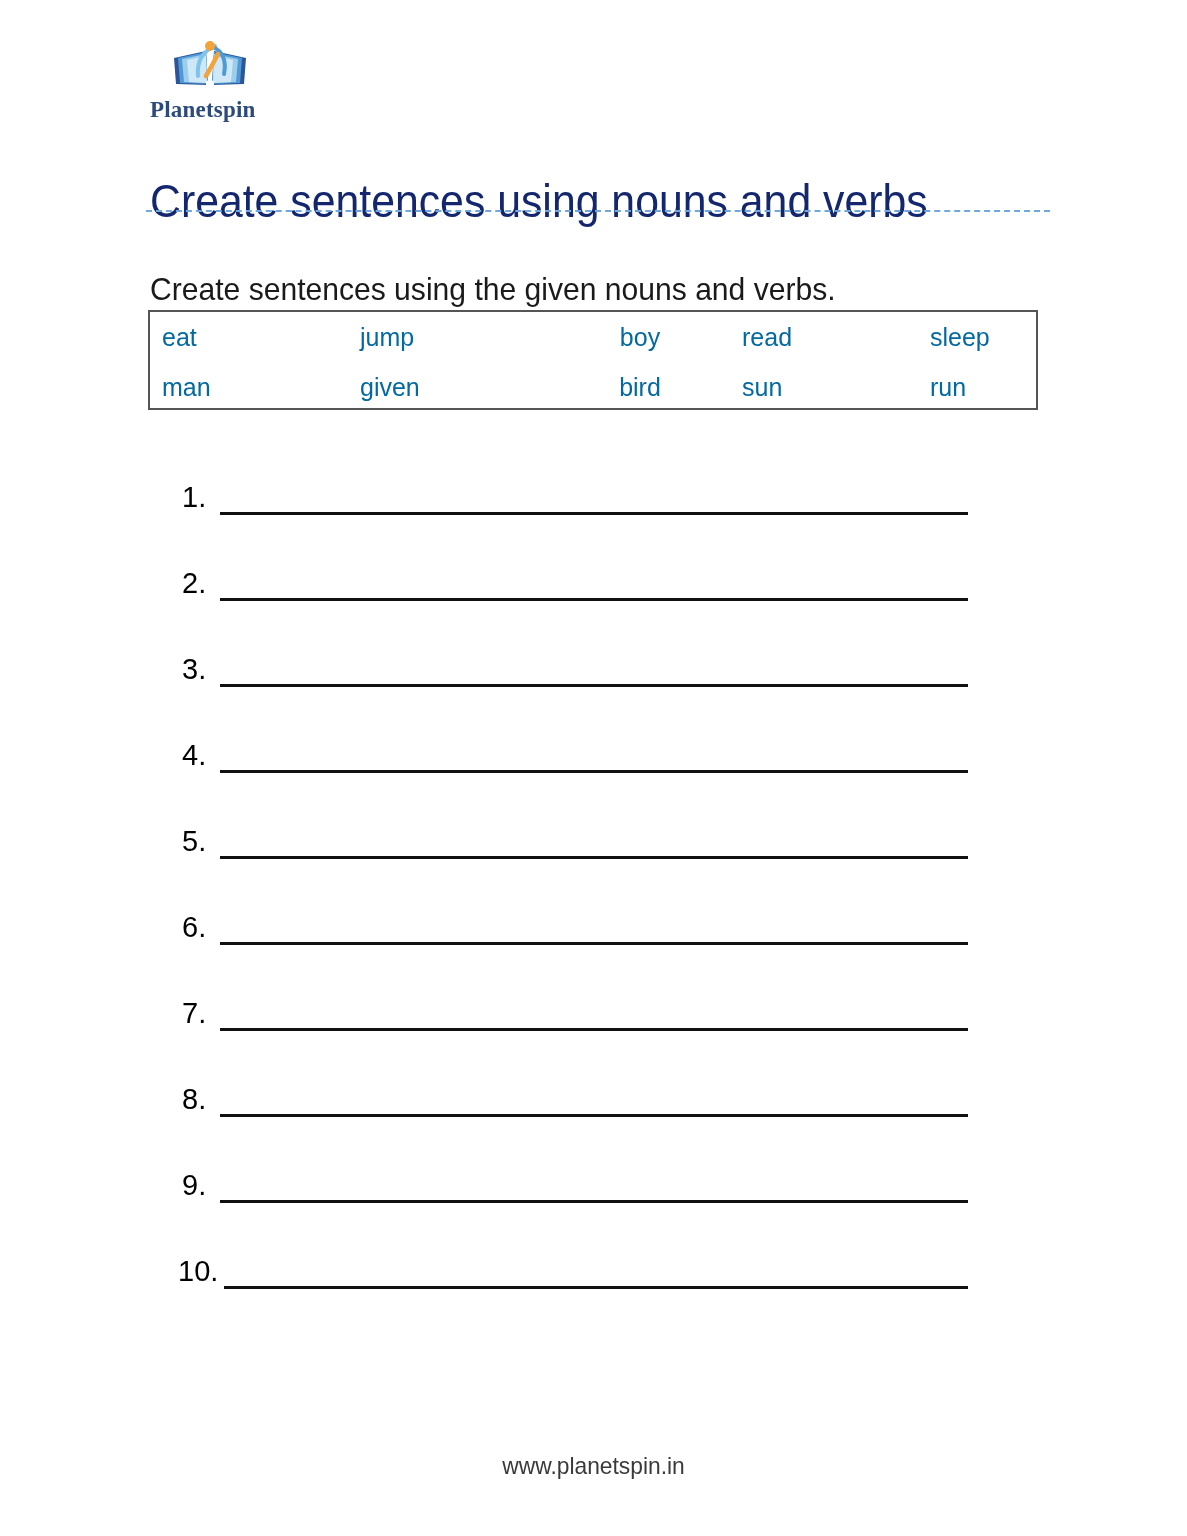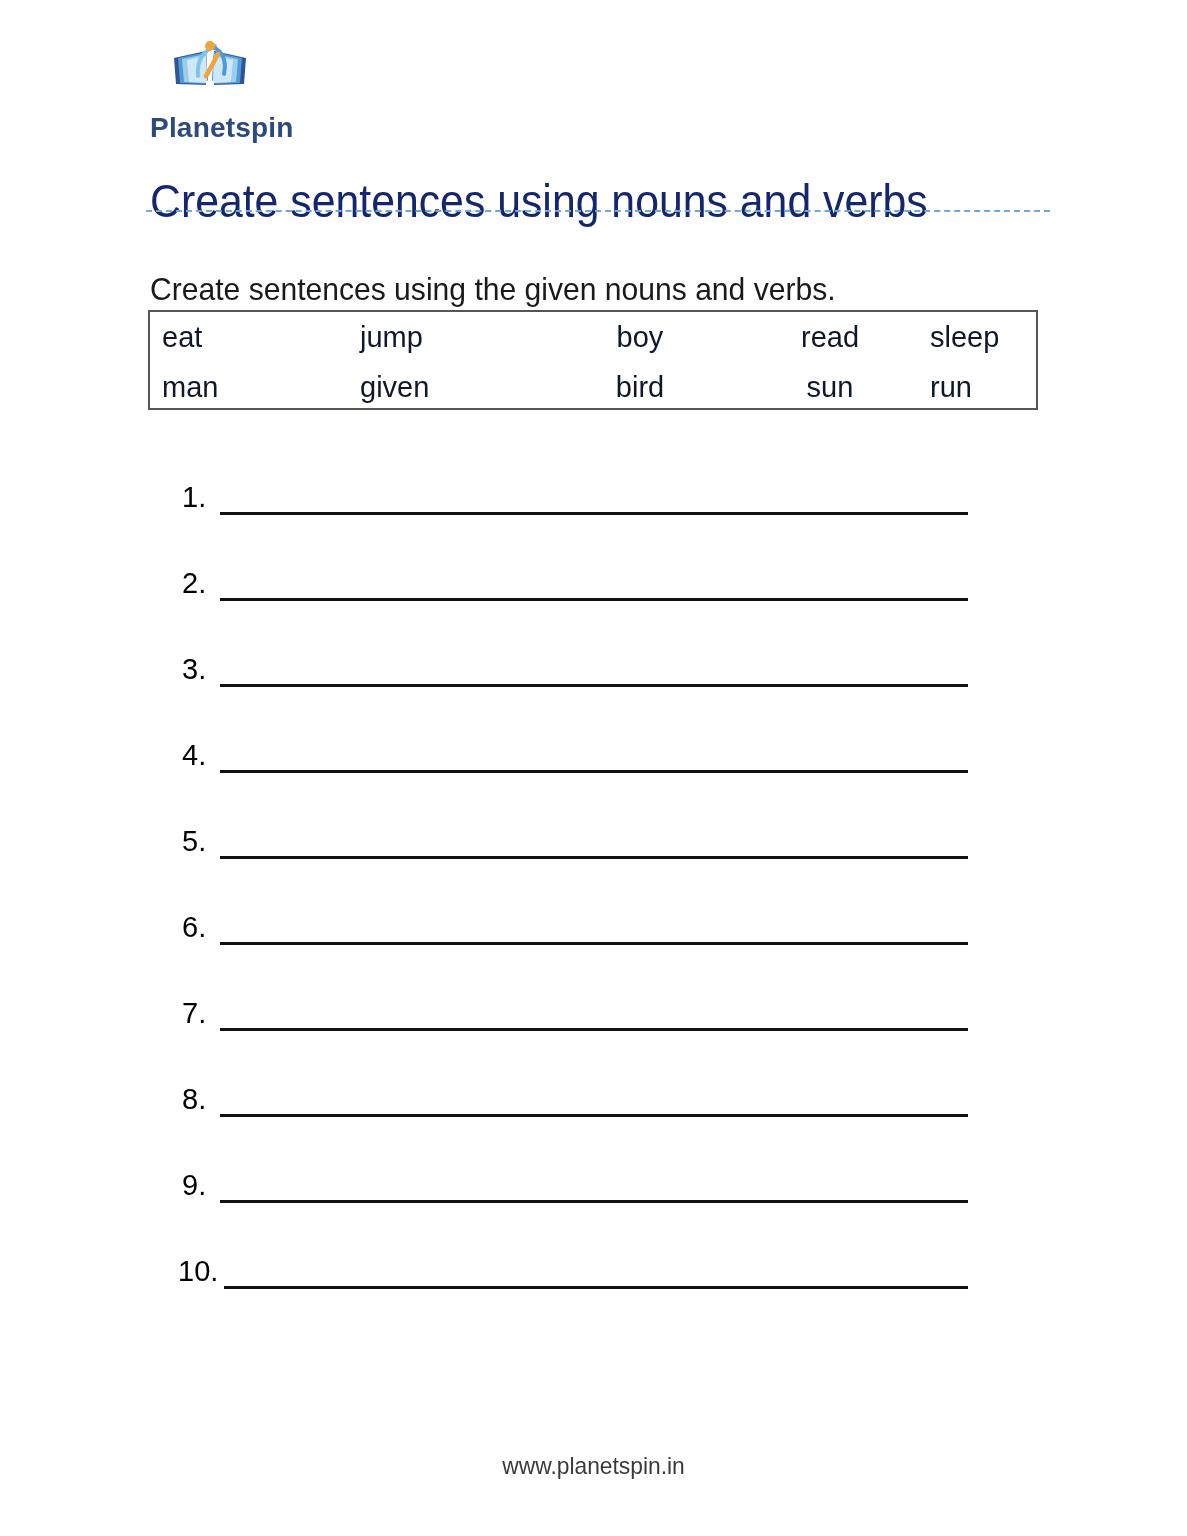--- a/index.html
+++ b/index.html
@@ -26,24 +26,24 @@
     height: 92px;
   }
   .logo-mark {
     width: 84px;
     height: 56px;
     display: block;
     margin-left: 18px;
   }
   .logo-wordmark {
     display: block;
-    margin-top: 20px;
-    font-family: Liberation Sans, sans-serif;
+    margin-top: 4px;
+    font-family: Liberation Serif, serif;
     font-weight: bold;
-    font-size: 28px;
+    font-size: 23px;
     letter-spacing: 0.2px;
     color: #2c4a7c;
     line-height: 1;
   }
 
   
   .page-title {
     position: absolute;
     left: 150px;
     top: 143px;
@@ -94,31 +94,31 @@
     background: #ffffff;
   }
   .word-bank table {
     width: 100%;
     height: 100%;
     border-collapse: collapse;
     table-layout: fixed;
   }
   .word-bank td {
     font-family: "Liberation Sans", sans-serif;
-    font-size: 29px;
-    color: #0f172a;
+    font-size: 25px;
+    color: #0369a1;
     padding: 0 0 0 12px;
     vertical-align: middle;
     border: none;
     margin-left: 19px;
   }
   .word-bank td.c0 { width: 186px; }
   .word-bank td.c1 { width: 178px; }
   .word-bank td.c2 { width: 180px; text-align: center; }
-  .word-bank td.c3 { width: 176px; text-align: center; }
+  .word-bank td.c3 { width: 176px; }
   .word-bank td.c4 { width: 170px; }
   .word-bank tr { height: 50px; }
 
   
   .answers {
     position: absolute;
     left: 150px;
     top: 470px;
     width: 900px;
   }

